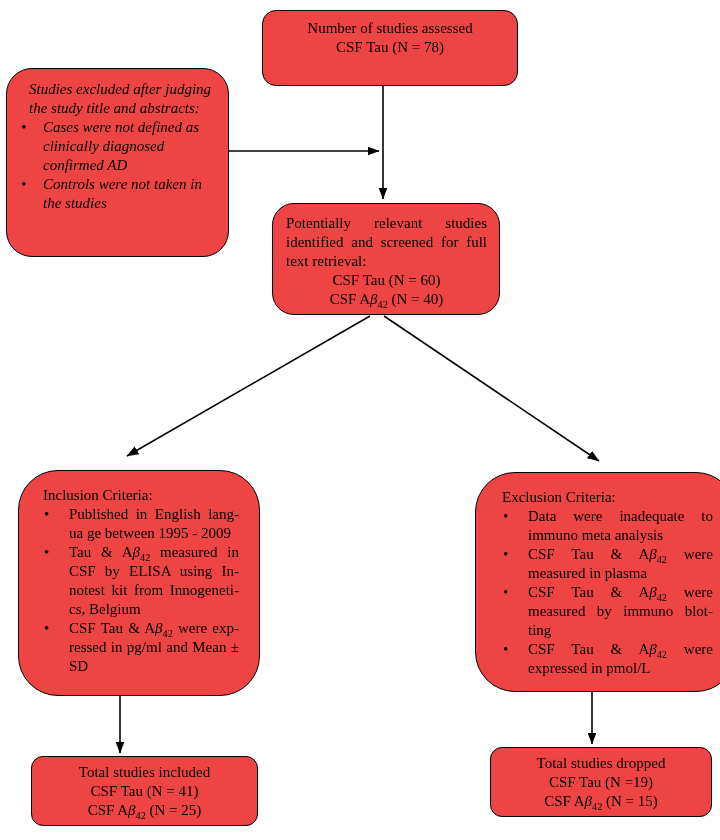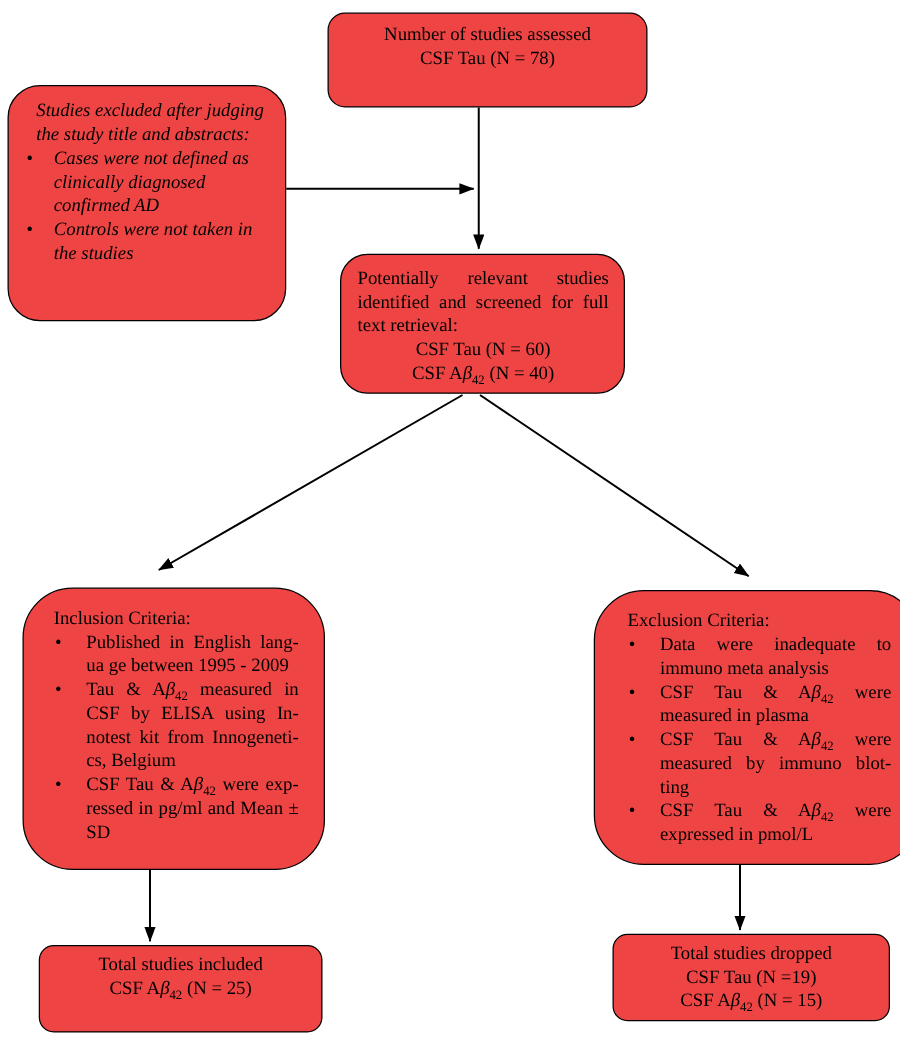--- a/index.html
+++ b/index.html
@@ -102,20 +102,21 @@
     <ul class="crit">
       <li>Data were inadequate to immuno meta analysis</li>
       <li>CSF Tau &amp; A<i>β</i><sub>42</sub> were measured in plasma</li>
       <li>CSF Tau &amp; A<i>β</i><sub>42</sub> were measured by immuno blot-ting</li>
       <li>CSF Tau &amp; A<i>β</i><sub>42</sub> were expressed in pmol/L</li>
     </ul>
   </div>
 
   <div class="fbox centered" id="box-included">
     <div>Total studies included</div>
+    <div>CSF Tau (N = 41)</div>
     <div>CSF A<i>β</i><sub>42</sub> (N = 25)</div>
   </div>
 
   <div class="fbox centered" id="box-dropped">
     <div>Total studies dropped</div>
     <div>CSF Tau (N =19)</div>
     <div>CSF A<i>β</i><sub>42</sub> (N = 15)</div>
   </div>
 
 </div>

